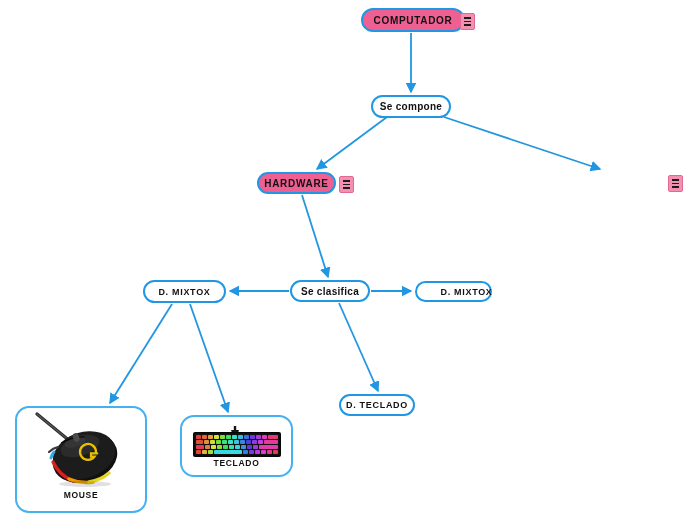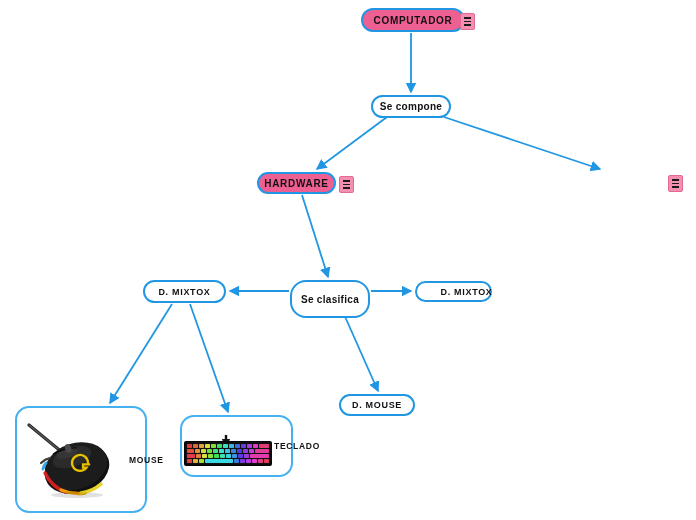--- a/index.html
+++ b/index.html
@@ -88,21 +88,21 @@
 
   
   .imgnode {
     position: absolute;
     box-sizing: border-box;
     border: 2px solid #45b1f0;
     border-radius: 14px;
     background: #ffffff;
     z-index: 2;
     display: flex;
-    flex-direction: row;
+    flex-direction: column;
     align-items: center;
     justify-content: flex-start;
   }
   .imgnode .caption {
     font-size: 8.5px;
     font-weight: bold;
     color: #111;
     letter-spacing: 0.7px;
     text-align: center;
     width: 100%;
@@ -176,34 +176,34 @@
     <i></i>
     <i></i>
   </div>
 
   <div class="menu-btn" style="left:668px; top:175px;">
     <i></i>
     <i></i>
     <i></i>
   </div>
 
-  <div class="node plain" style="left:290px; top:280px; width:80px; height:38px;">
+  <div class="node plain" style="left:290px; top:280px; width:80px; height:22px;">
     <span class="label">Se clasifica</span>
   </div>
 
   <div class="node plain caps" style="left:143px; top:280px; width:83px; height:23px;">
     <span class="label">D. MIXTOX</span>
   </div>
 
   <div class="node plain caps" style="left:415px; top:281px; width:77px; height:21px;padding-left:26px;">
     <span class="label">D. MIXTOX</span>
   </div>
 
   <div class="node plain caps" style="left:339px; top:394px; width:76px; height:22px;">
-    <span class="label">D. MOUSE</span>
+    <span class="label">D. TECLADO</span>
   </div>
 
   <div class="imgnode" style="left:15px; top:406px; width:132px; height:107px;">
     <div class="mouse-wrap">
       <svg width="112" height="78" viewBox="0 0 112 78" xmlns="http://www.w3.org/2000/svg">
 
         <path d="M12 2 L46 30" stroke="#2b2b2b" stroke-width="3.2" fill="none" stroke-linecap="round"></path>
         <path d="M12 2 L46 30" stroke="#585858" stroke-width="1.1" fill="none" stroke-linecap="round"></path>
 
         <ellipse cx="60" cy="46" rx="33" ry="24" fill="#101010" transform="rotate(-18 60 46)"></ellipse>

